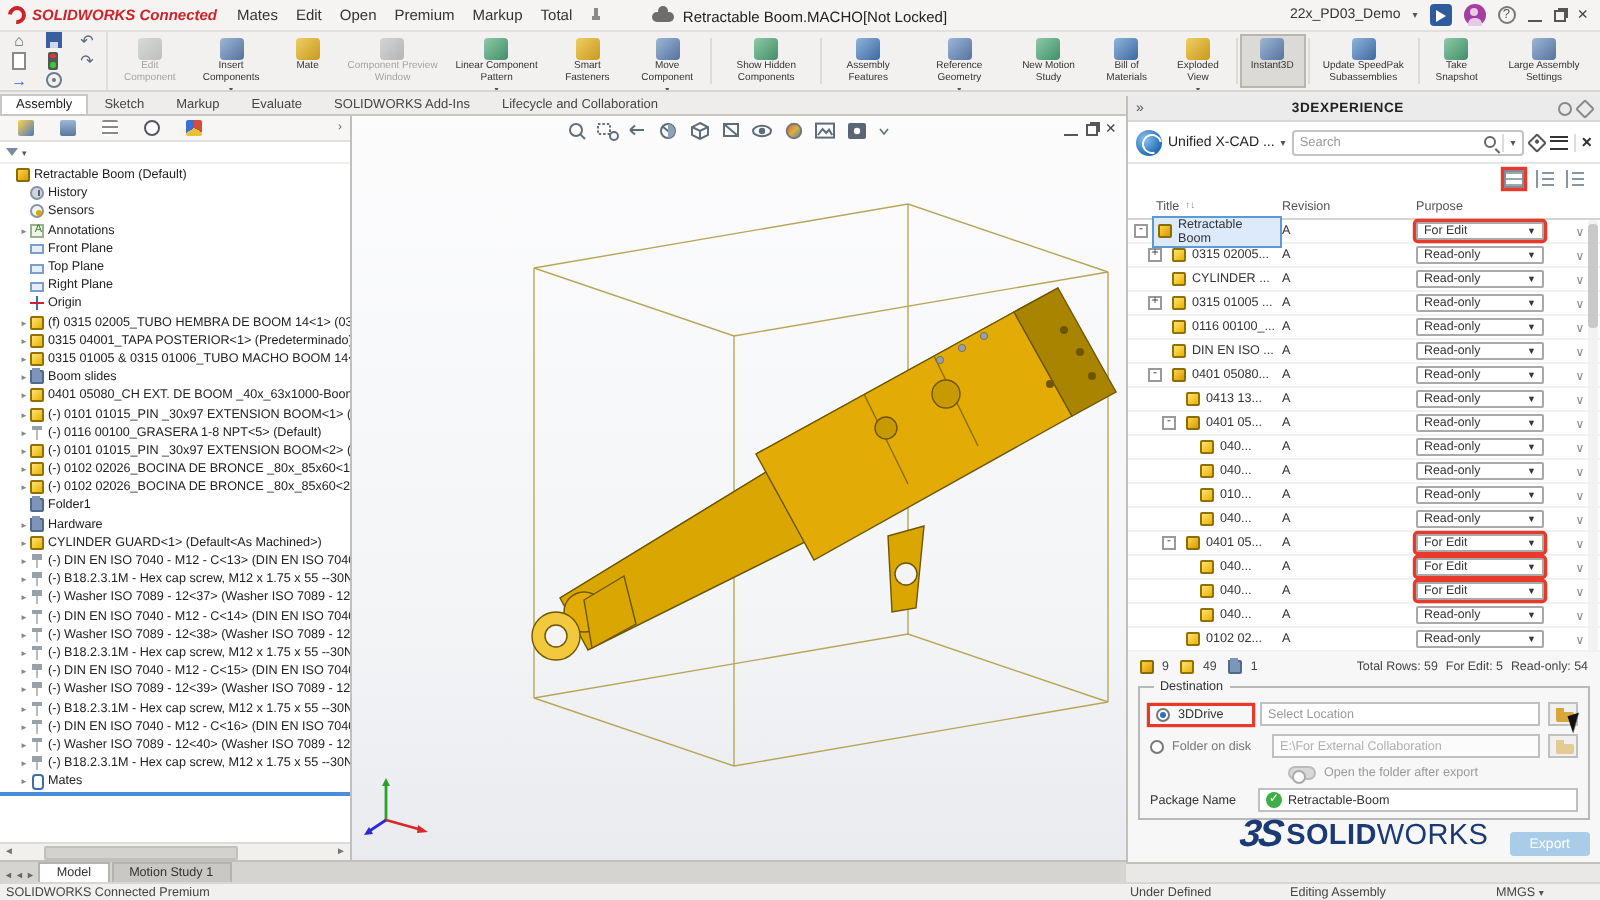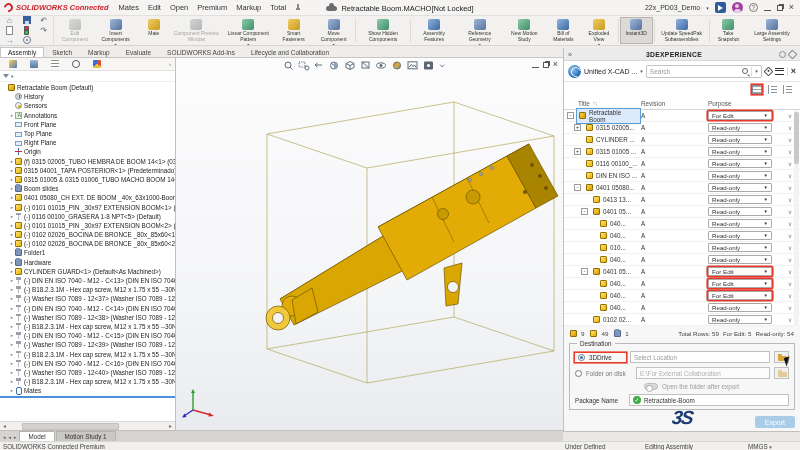--- a/index.html
+++ b/index.html
@@ -1079,20 +1079,21 @@
       <span class="pkglabel">Package Name</span>
       <span class="field" style="color:#333">
         <span class="gcheck">✓</span>
         <span class="pkgval">Retractable-Boom</span>
       </span>
     </div>
   </div>
 
   <div class="p-brand">
     <span class="ds3">3S</span>
+    <span class="brandword"><b>SOLID</b><span>WORKS</span></span>
   </div>
   <button id="exportbtn">Export</button>
 <div id="pvscroll" style="top: 62px; height: 216px;">
       <span class="vthumb"></span>
     </div>
   </div>
 
 <div id="bottomtabs">
   <span class="bt-nav">
     <span>◄</span>

